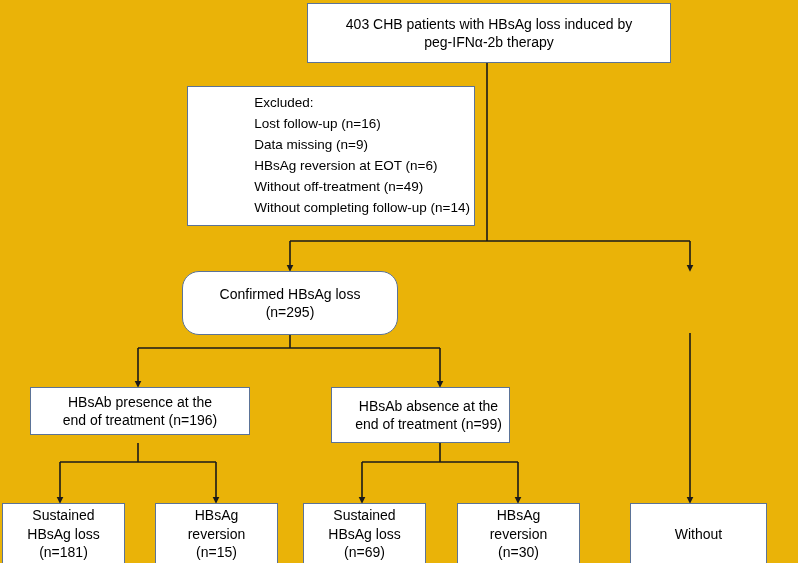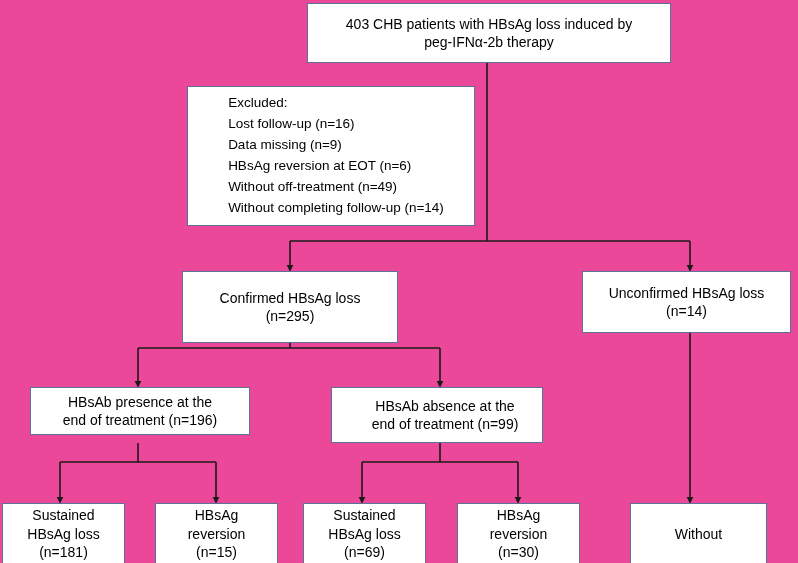--- a/index.html
+++ b/index.html
@@ -10,21 +10,21 @@
   body {
     width: 798px;
     height: 563px;
     font-family: "Liberation Sans", sans-serif;
     overflow: hidden;
   }
   #flowchart-root {
     position: relative;
     width: 798px;
     height: 563px;
-    background: #ec4899;
+    background: #eab308;
   }
   svg.connector-layer {
     position: absolute;
     top: 0;
     left: 0;
     width: 798px;
     height: 563px;
     pointer-events: none;
   }
   .node-box {
@@ -36,21 +36,21 @@
     align-items: center;
     justify-content: center;
     text-align: center;
     color: #000000;
     font-size: 14px;
     line-height: 1.32;
     white-space: pre-line;
     padding: 2px 4px;
   }
   .node-box.align-left {
-    justify-content: center;
+    justify-content: flex-end;
     text-align: left;
     padding-left: 14px;
     line-height: 1.55;
   }
   .node-text {
     display: block;
     white-space: pre-line;
   }
 </style>
 </head>
@@ -99,36 +99,32 @@
 
   <div class="node-box align-left" style="left:187px; top:86px; width:288px; height:140px; font-size:13.5px;">
     <span class="node-text">Excluded:
 Lost follow-up (n=16)
 Data missing (n=9)
 HBsAg reversion at EOT (n=6)
 Without off-treatment (n=49)
 Without completing follow-up (n=14)</span>
   </div>
 
-  <div class="node-box" style="left:182px; top:271px; width:216px; height:72px;">
+  <div class="node-box" style="left:182px; top:271px; width:216px; height:64px;border-radius:17px;">
     <span class="node-text">Confirmed HBsAg loss
 (n=295)</span>
   </div>
 
-  <div class="node-box" style="left:582px; top:271px; width:209px; height:62px;">
-    <span class="node-text">Unconfirmed HBsAg loss
-(n=14)</span>
-  </div>
 
   <div class="node-box" style="left:30px; top:387px; width:220px; height:48px;">
     <span class="node-text">HBsAb presence at the
 end of treatment (n=196)</span>
   </div>
 
-  <div class="node-box" style="left:331px; top:387px; width:212px; height:56px;padding-left:20px;">
+  <div class="node-box" style="left:331px; top:387px; width:179px; height:56px;padding-left:20px;">
     <span class="node-text">HBsAb absence at the
 end of treatment (n=99)</span>
   </div>
 
   <div class="node-box" style="left:2px; top:503px; width:123px; height:62px;">
     <span class="node-text">Sustained
 HBsAg loss
 (n=181)</span>
   </div>
 

